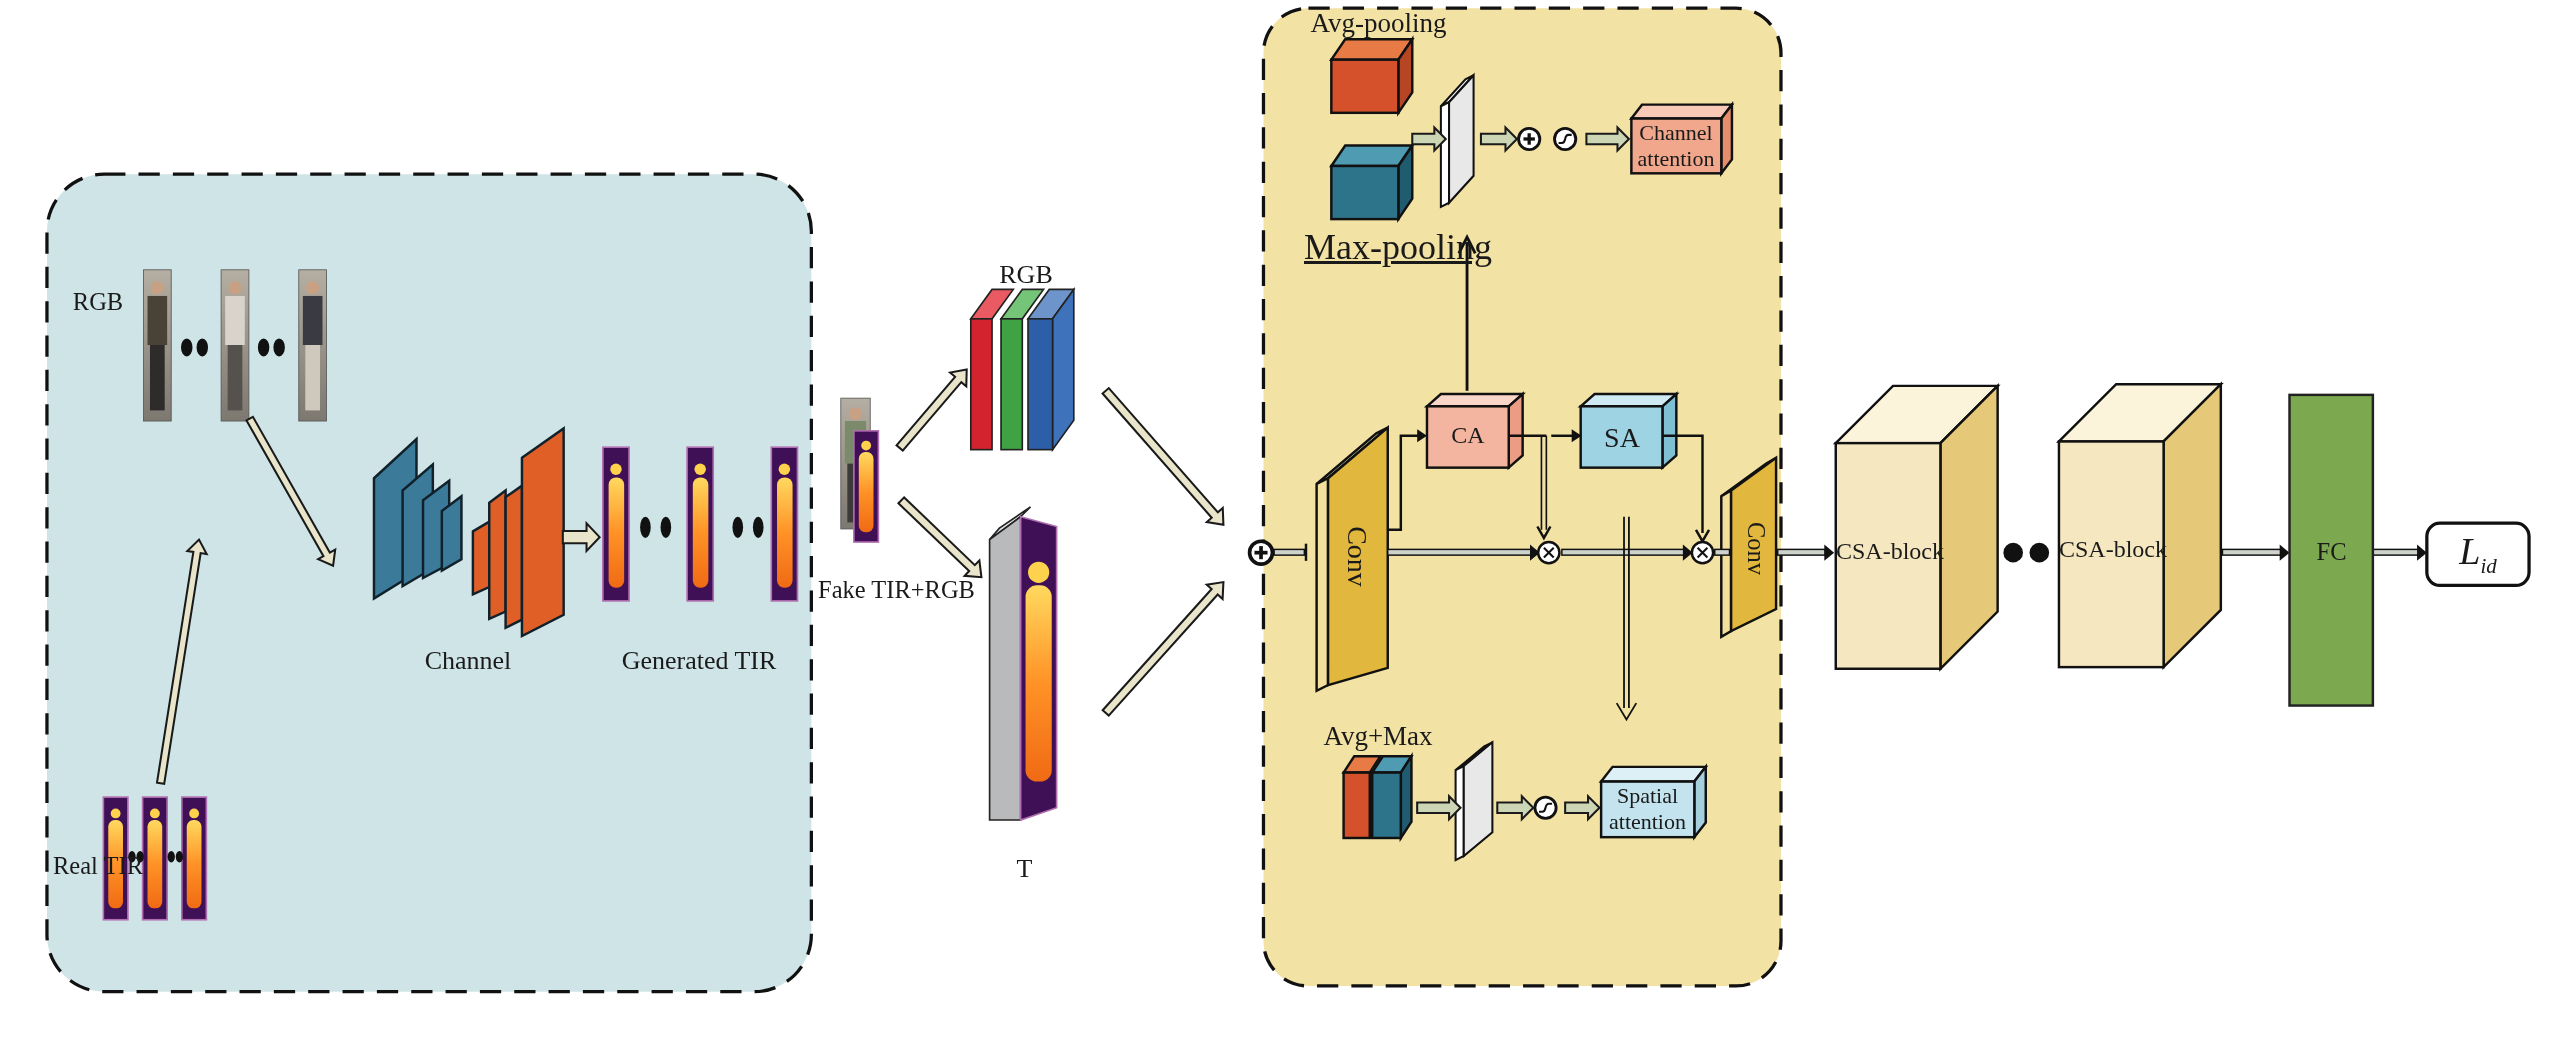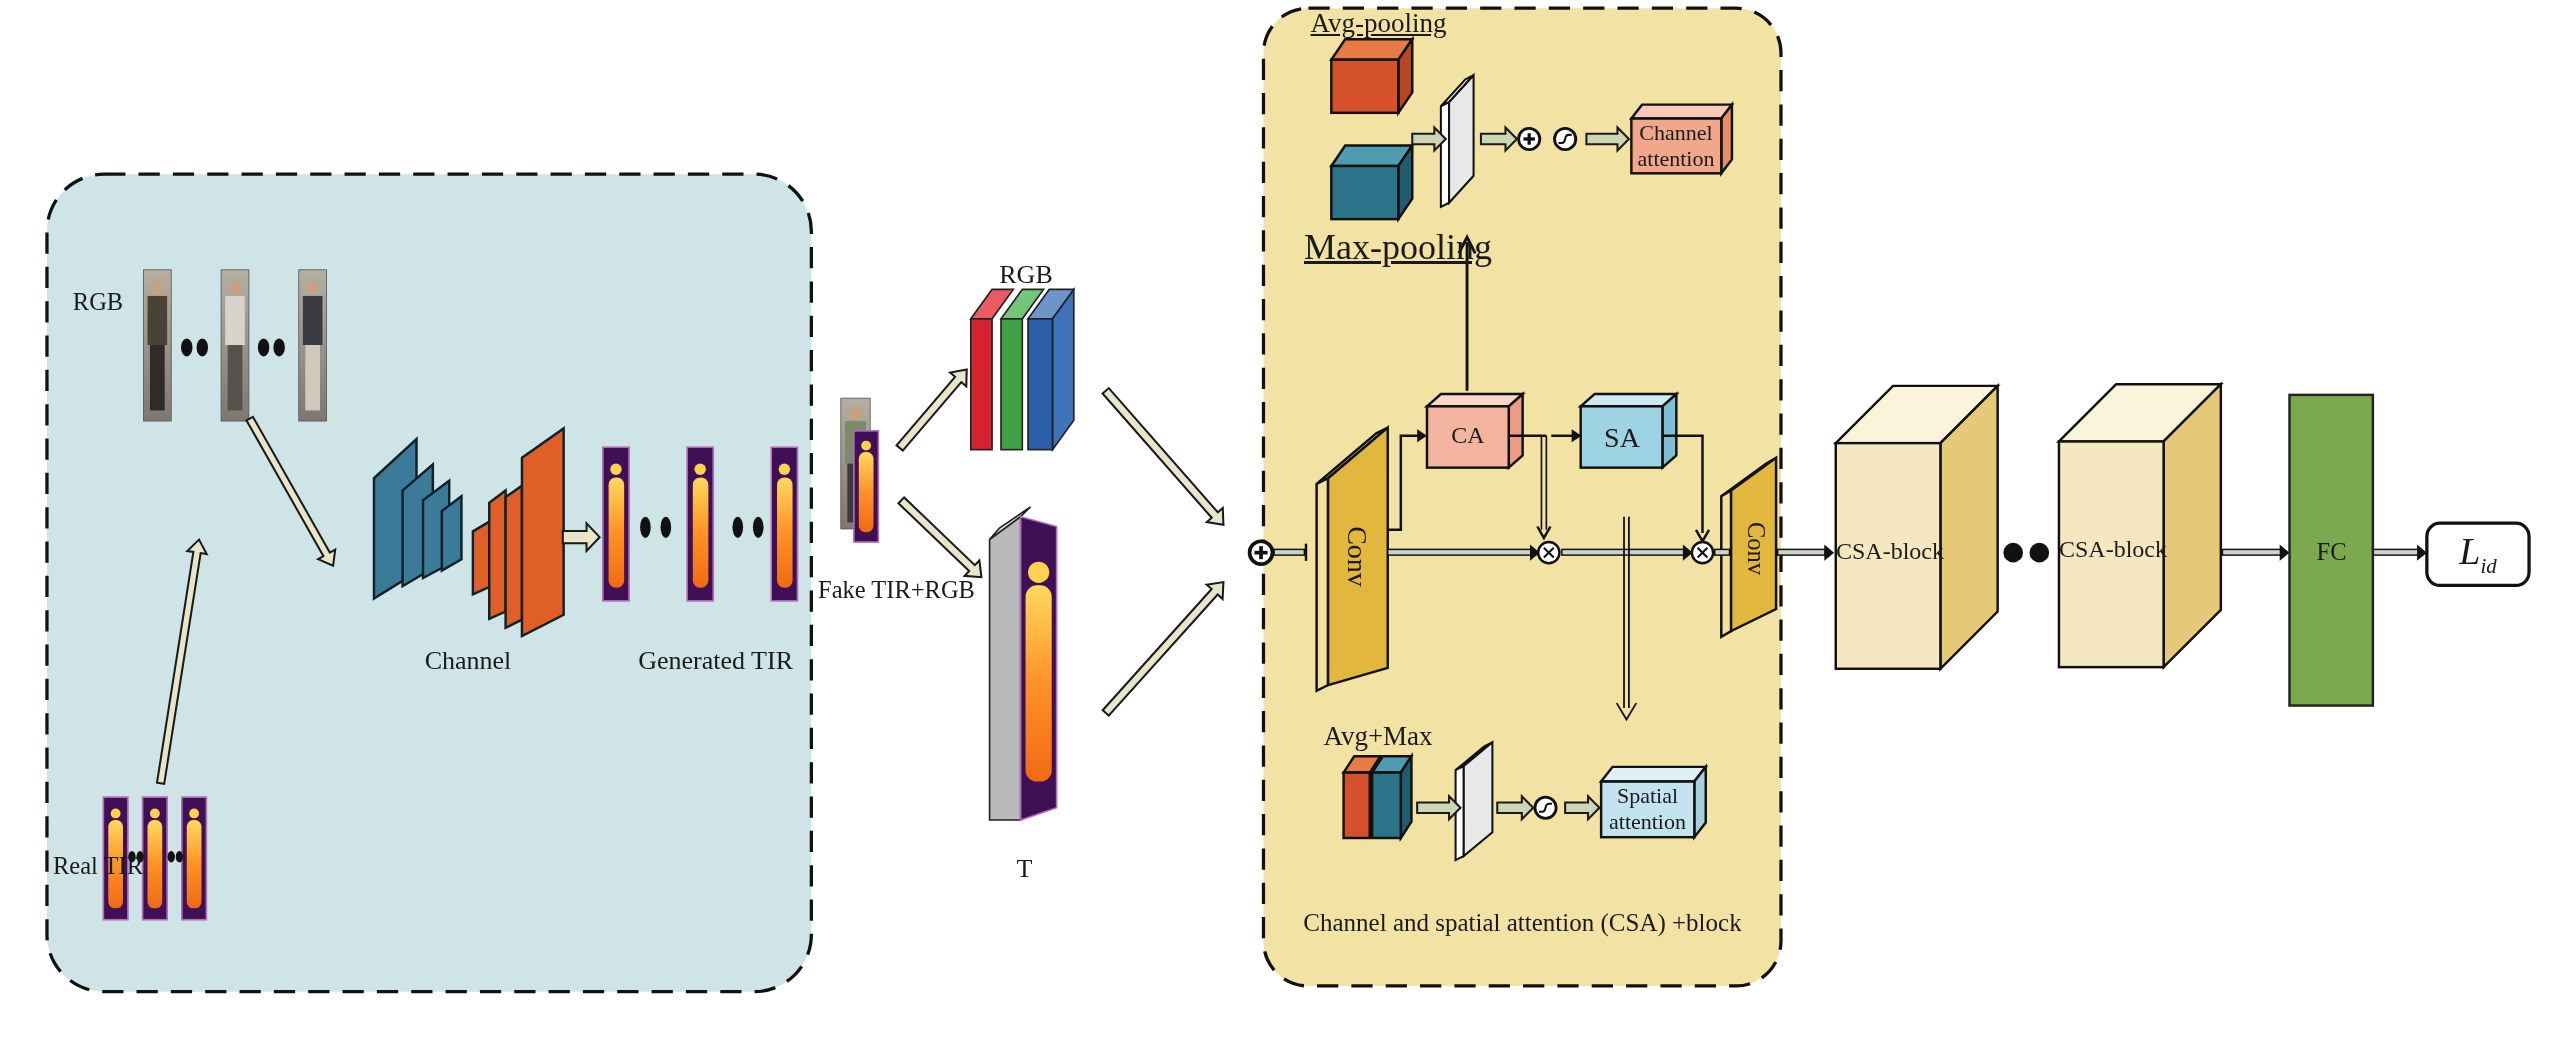--- a/index.html
+++ b/index.html
@@ -318,42 +318,41 @@
         <polygon points="1940.0,176.5 1978.0,176.5 1978.0,184.0 1992.0,170.0 1978.0,156.0 1978.0,163.5 1940.0,163.5" fill="#ccd6b4" stroke="#1a1a1a" stroke-width="2.5" stroke-linejoin="miter"></polygon>
         <polygon points="1733.0,994.5 1772.0,994.5 1772.0,1002.0 1786.0,988.0 1772.0,974.0 1772.0,981.5 1733.0,981.5" fill="#ccd6b4" stroke="#1a1a1a" stroke-width="2.5" stroke-linejoin="miter"></polygon>
         <polygon points="1831.0,994.5 1861.0,994.5 1861.0,1002.0 1875.0,988.0 1861.0,974.0 1861.0,981.5 1831.0,981.5" fill="#ccd6b4" stroke="#1a1a1a" stroke-width="2.5" stroke-linejoin="miter"></polygon>
         <polygon points="1914.0,994.5 1942.0,994.5 1942.0,1002.0 1956.0,988.0 1942.0,974.0 1942.0,981.5 1914.0,981.5" fill="#ccd6b4" stroke="#1a1a1a" stroke-width="2.5" stroke-linejoin="miter"></polygon>
       </g>
 </svg>
 
 <div class="lbl small" style="left:57px;top:288px;width:82px;">RGB</div>
 <div class="lbl small" style="left:45px;top:852px;width:106px;">Real TIR</div>
 <div class="lbl" style="left:384px;top:646px;width:168px;font-size:26px;">Channel</div>
-<div class="lbl" style="left:605px;top:646px;width:188px;font-size:26px;text-align:right;">Generated TIR</div>
+<div class="lbl" style="left:605px;top:646px;width:188px;font-size:26px;">Generated TIR</div>
 
 <div class="lbl small" style="left:818px;top:576px;width:147px;">Fake TIR+RGB</div>
 <div class="lbl" style="left:985px;top:260px;width:82px;font-size:26px;">RGB</div>
 <div class="lbl" style="left:1004px;top:854px;width:41px;font-size:26px;">T</div>
 
-<div class="lbl" style="left:1307px;top:8.2px;width:143px;font-size:27px;text-decoration:underline;">Avg-pooling</div>
+<div class="lbl" style="left:1307px;top:8.2px;width:143px;font-size:27px;">Avg-pooling</div>
 <div class="lbl" style="left:1304px;top:227px;width:147px;font-size:36px;text-decoration:underline;">Max-pooling</div>
 <div class="lbl boxtxt" style="left:1631px;top:120px;width:90px;font-size:22px;line-height:1.2;">
   <span>Channel</span><br>
   <span>attention</span>
 </div>
 <div class="lbl rot" style="left:1299px;top:540px;width:114px;height:33px;font-size:28px;">Conv</div>
 <div class="lbl" style="left:1427px;top:422px;width:82px;font-size:24px;">CA</div>
 <div class="lbl" style="left:1581px;top:422px;width:82px;font-size:28px;">SA</div>
 <div class="lbl rot" style="left:1696px;top:532px;width:114px;height:33px;font-size:24.5px;">Conv</div>
 <div class="lbl" style="left:1323px;top:721px;width:110px;font-size:27px;">Avg+Max</div>
 <div class="lbl boxtxt" style="left:1601px;top:783px;width:93px;font-size:22px;line-height:1.2;">
   <span>Spatial</span><br>
   <span>attention</span>
 </div>
-<div class="lbl" style="left:1278px;top:909px;width:489px;font-size:25px;">Channel and spatial attention (CSA) +block</div>
 <div class="lbl" style="left:1836px;top:538px;width:105px;font-size:24px;">CSA-block</div>
 <div class="lbl" style="left:2059px;top:536px;width:105px;font-size:24px;">CSA-block</div>
 <div class="lbl" style="left:2290px;top:538px;width:83px;font-size:24.5px;">FC</div>
 <div class="lbl loss" style="left:2427px;top:530px;width:102px;">
   <span>L</span><sub>id</sub>
 </div>
 
 </div>
 
 

